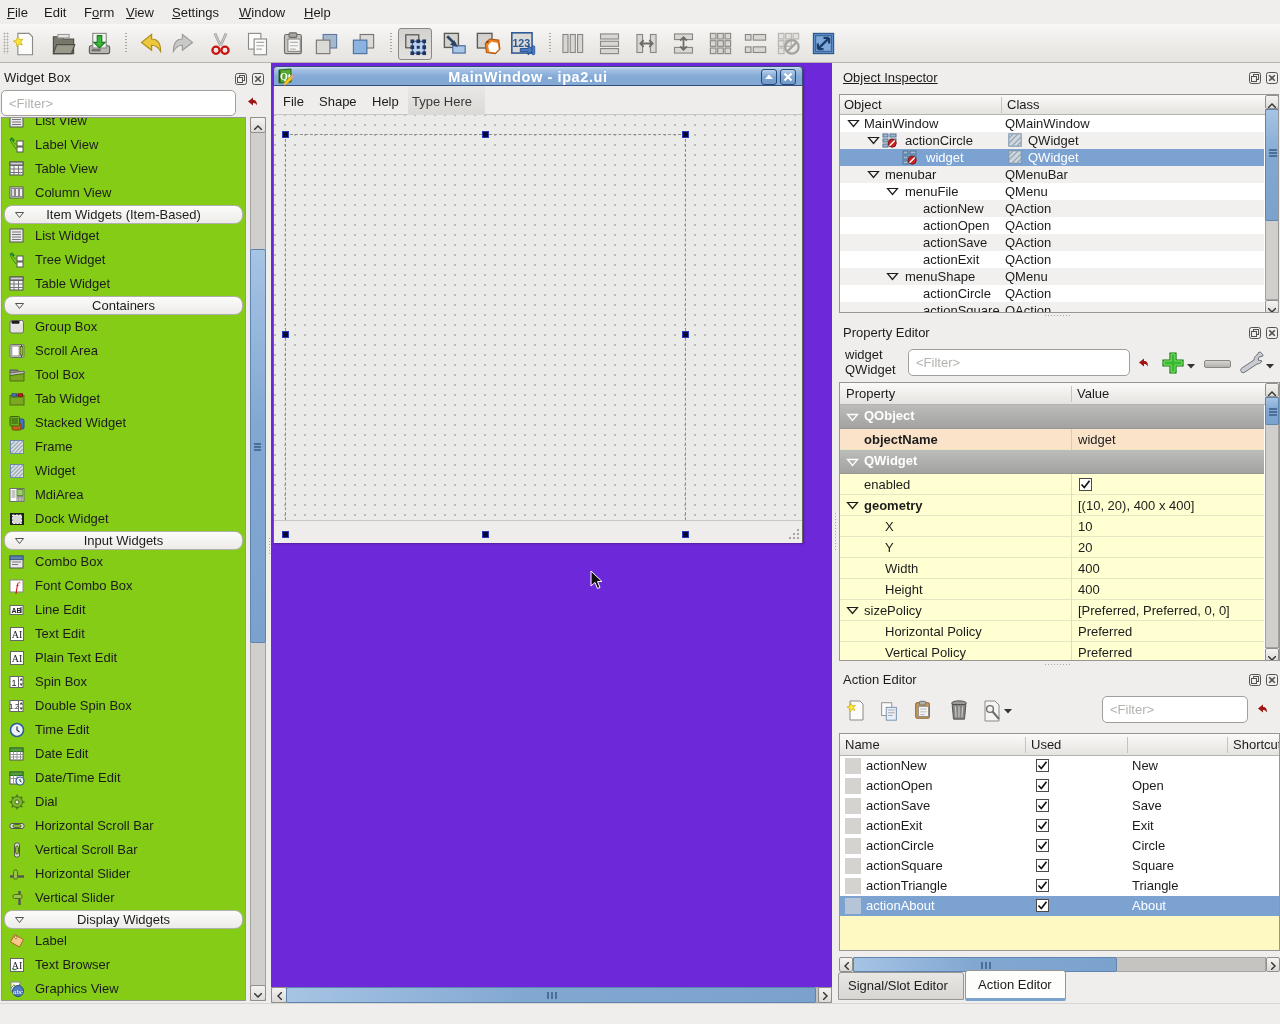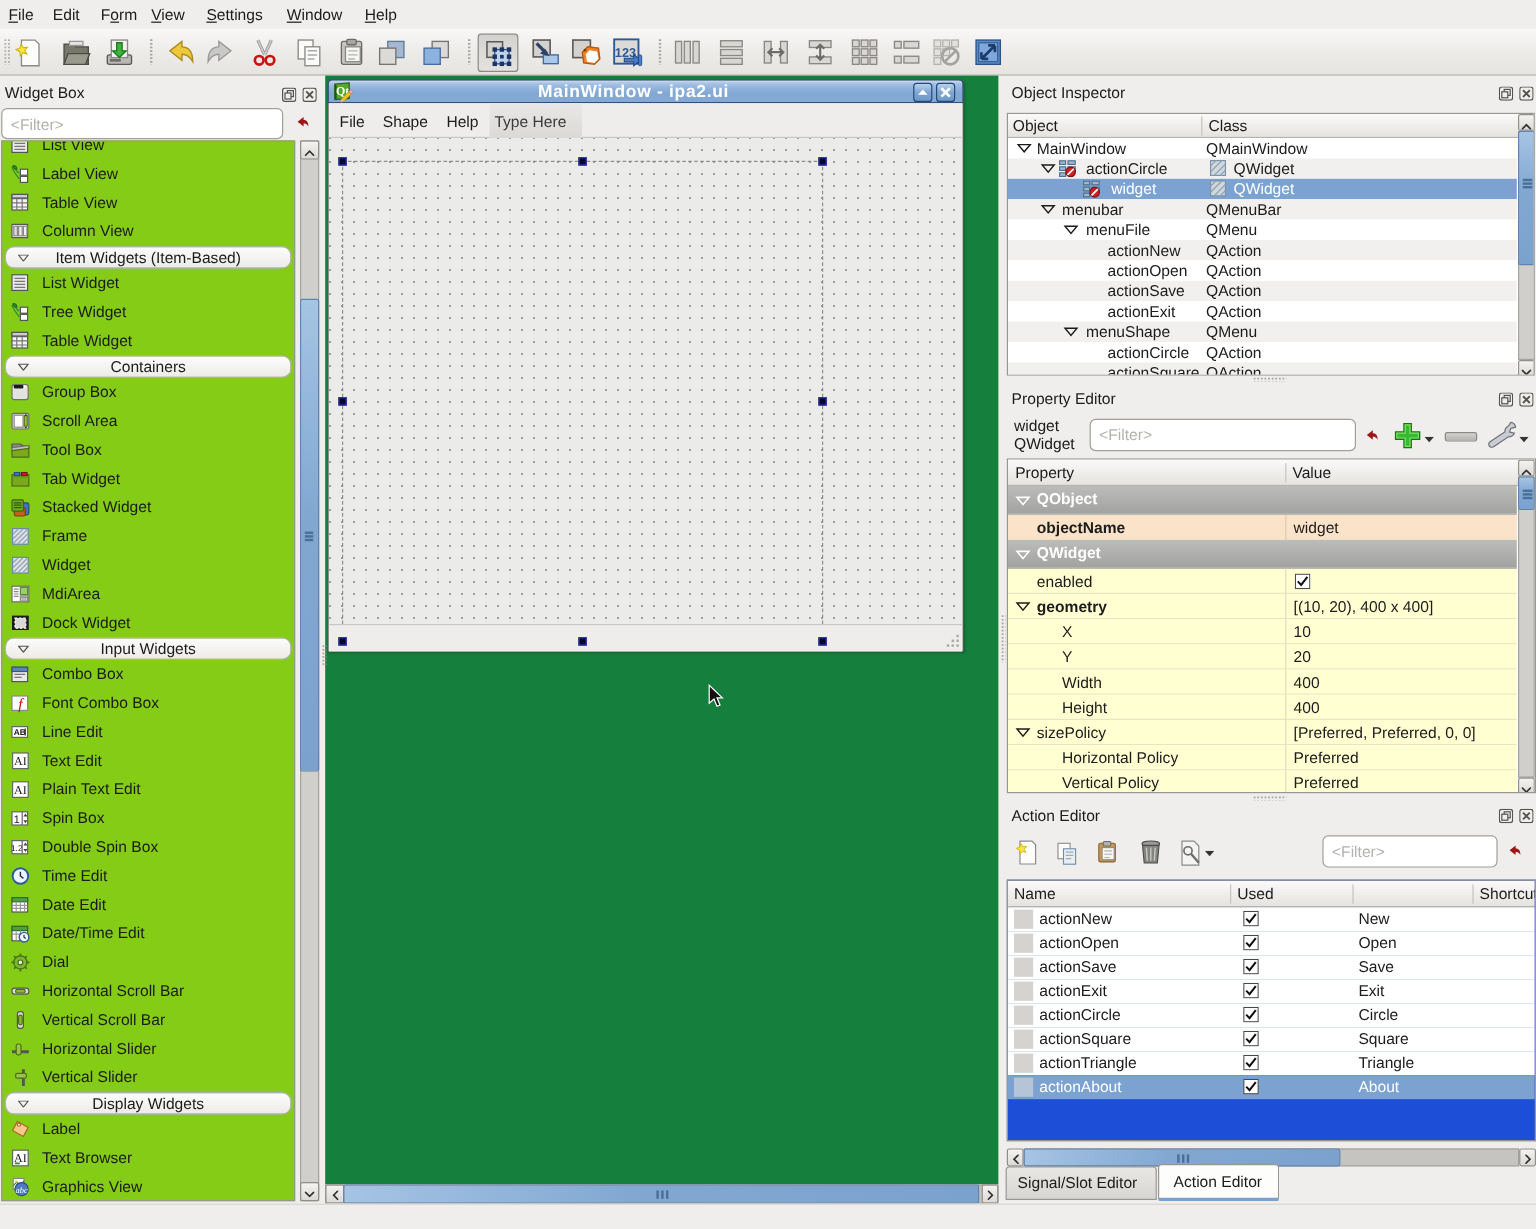--- a/index.html
+++ b/index.html
@@ -26,21 +26,21 @@
 .wbrow .tx{position:absolute;left:33px;top:4px;}
 .wbhdr{position:relative;height:19px;margin:0 2px;background:linear-gradient(#fcfcfb,#ecebe8);border:1px solid #b2b0ac;border-radius:8px;text-align:center;line-height:17px;}
 .wbhdr .tri{position:absolute;left:10px;top:6px;}
 
 .sb-track{position:absolute;background:#d1cfcc;border:1px solid #a5a3a0;}
 .sb-btn{position:absolute;background:linear-gradient(#f4f3f1,#dcdad6);border:1px solid #928f8b;border-radius:2px;text-align:center;color:#444;}
 .sb-thumb-b{position:absolute;background:linear-gradient(90deg,#a6c4e4,#82a8d2 45%,#7ba2cd);border:1px solid #5f84ad;border-radius:2px;}
 .sb-thumb-bh{position:absolute;background:linear-gradient(#a6c4e4,#82a8d2 45%,#7ba2cd);border:1px solid #5f84ad;border-radius:2px;}
 .grip-v{position:absolute;left:3px;width:7px;height:1.5px;background:#4a6f99;}
 
-#mdi{left:271px;top:63px;width:561px;height:924px;background:#15803d;}
+#mdi{left:271px;top:63px;width:561px;height:924px;background:#6d28d9;}
 #childwin{position:absolute;left:2px;top:3px;width:530px;height:477px;background:#eeedeb;border:1px solid #63635f;border-radius:4px 4px 0 0;box-shadow:1px 1px 2px rgba(0,0,0,0.25);}
 .hdl{position:absolute;width:7px;height:7px;background:#07072e;border:1px solid #2a3ab8;}
 
 .oirow{position:relative;height:17px;line-height:17px;background:#fff;}
 .otri{position:absolute;top:4px;}
 .oic{position:absolute;top:1px;}
 .pecat{position:relative;height:24px;background:linear-gradient(#bcbcba,#a2a2a0);border-bottom:1px solid #969694;}
 .perow{position:relative;height:21px;line-height:21px;background:#ffffd2;border-bottom:1px solid #e6e6c2;}
 .pv{position:absolute;left:238px;}
 .pdiv{position:absolute;left:231px;top:0;width:1px;height:21px;background:#dedebc;}
@@ -594,21 +594,21 @@
         <path d="M0 0l4 4-4 4" fill="none" stroke="#333" stroke-width="1.4"></path>
       </svg></div>
 <div class="sb-thumb-b" style="left:15px;top:924px;width:530px;height:16px;">
       <div style="position:absolute;left:260px;top:4px;width:1.5px;height:7px;background:#4a6f99;"></div>
       <div style="position:absolute;left:264px;top:4px;width:1.5px;height:7px;background:#4a6f99;"></div>
       <div style="position:absolute;left:268px;top:4px;width:1.5px;height:7px;background:#4a6f99;"></div>
     </div>
 </div>
 <div id="rightcol" class="abs" style="left:832px;top:63px;width:448px;height:940px;">
 
-<span class="dtitle" style="position:absolute;left:11px;top:7px;">Object Inspector</span>
+<span class="dtitle" style="position:absolute;left:11px;top:7px;text-decoration:underline;">Object Inspector</span>
 <svg class="dbtn" style="left:417px;top:9px" viewBox="0 0 12 12">
       <rect x="0.5" y="0.5" width="11" height="11" rx="2" fill="none" stroke="#55534f"></rect>
       <rect x="4.5" y="2.5" width="5" height="5" fill="none" stroke="#55534f"></rect>
       <rect x="2.5" y="4.5" width="5" height="5" fill="#efeeec" stroke="#55534f"></rect>
     </svg>
 <svg class="dbtn" style="left:434px;top:9px" viewBox="0 0 12 12">
       <rect x="0.5" y="0.5" width="11" height="11" rx="2" fill="none" stroke="#55534f"></rect>
       <path d="M3.2 3.2l5.6 5.6M8.8 3.2l-5.6 5.6" stroke="#55534f" stroke-width="1.6"></path>
     </svg>
 <div id="oitree" style="position:absolute;left:7px;top:31px;width:440px;height:219px;background:#fff;border:1px solid #989692;overflow:hidden;">
@@ -890,21 +890,21 @@
     </svg>
 <svg style="position:absolute;left:172px;top:646px" width="8" height="5" viewBox="0 0 8 5">
       <path d="M0 0l4 4.5L8 0z" fill="#333"></path>
     </svg>
 <div class="filter" style="left:270px;top:633px;width:146px;height:27px;">
       <span>&lt;Filter&gt;</span>
     </div>
 <svg class="redarrow" style="left:425px;top:640px" width="11" height="11" viewBox="0 0 11 11">
       <path d="M1 5.5 L6 1.5 L6 4 C9 4 10 6 10 9.5 C8.6 7.2 7.5 7 6 7 L6 9.5z" fill="#9e1616"></path>
     </svg>
-<div id="aetable" style="position:absolute;left:7px;top:670px;width:441px;height:218px;background:#1d4ed8;border:1px solid #989692;overflow:hidden;">
+<div id="aetable" style="position:absolute;left:7px;top:670px;width:441px;height:218px;background:#fef9c3;border:1px solid #989692;overflow:hidden;">
   <div style="position:absolute;left:0;top:0;width:439px;height:22px;background:linear-gradient(#fbfaf9,#eceae7 70%,#e5e3e0);border-bottom:1px solid #b5b3af;">
     <span style="position:absolute;left:5px;top:3px;">Name</span>
         <span style="position:absolute;left:191px;top:3px;">Used</span>
         <span style="position:absolute;left:292px;top:3px;margin-top:36px;">Text</span>
         <span style="position:absolute;left:393px;top:3px;">Shortcut</span>
     <div style="position:absolute;left:185px;top:3px;width:1px;height:16px;background:#c5c3bf;"></div>
     <div style="position:absolute;left:287px;top:3px;width:1px;height:16px;background:#c5c3bf;"></div>
     <div style="position:absolute;left:387px;top:3px;width:1px;height:16px;background:#c5c3bf;"></div>
   </div>
   <div id="aerows" style="position:absolute;left:0;top:22px;width:439px;">

